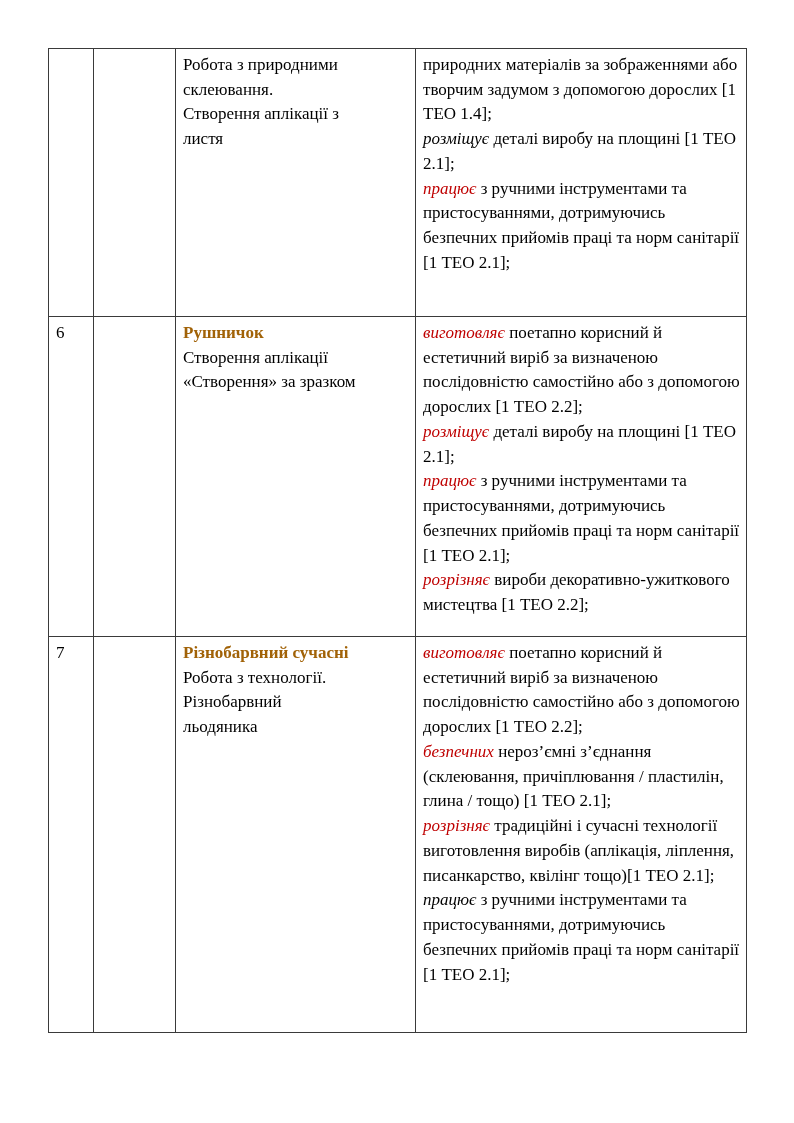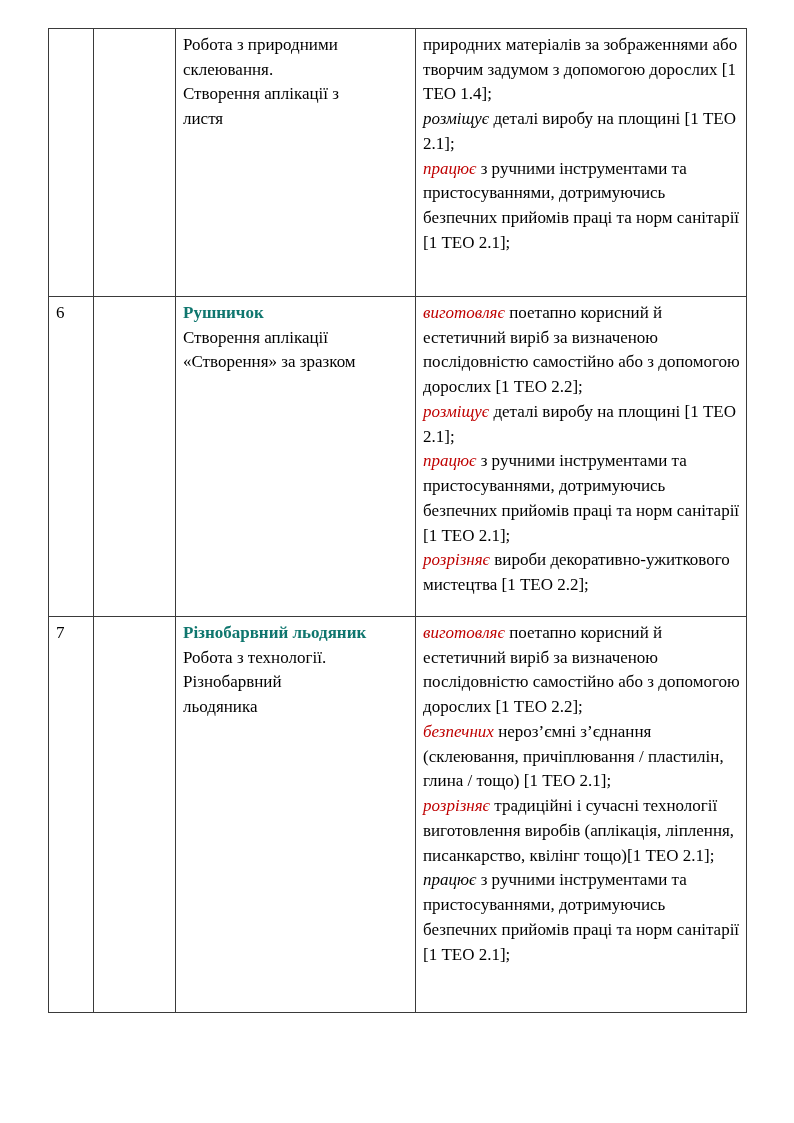--- a/index.html
+++ b/index.html
@@ -13,21 +13,21 @@
     font-family: "Liberation Serif", "DejaVu Serif", serif;
     color: #000000;
     overflow: hidden;
   }
 
   .page {
     position: relative;
     width: 660px;
     height: 1123px;
     box-sizing: border-box;
-    padding: 28px 48px 0 48px;
+    padding: 48px 48px 0 48px;
   }
 
   table.doc-table {
     border-collapse: collapse;
     table-layout: fixed;
     width: 698px;
     margin: 0;
   }
 
   table.doc-table td {
@@ -51,21 +51,21 @@
   td.cell-topic { }
   td.cell-outcome {
     padding-left: 9px;
     padding-right: 4px;
     margin-top: 28px;
   }
 
   .p { margin: 0; }
 
   .title-blue {
-    color: #0f766e;
+    color: #a16207;
     font-weight: bold;
   }
   .term-red {
     color: #bf0000;
     font-style: italic;
   }
   .term-black {
     font-style: italic;
   }
 </style>
@@ -108,21 +108,21 @@
             <div class="p"><span class="term-red">виготовляє</span><span> поетапно корисний й естетичний виріб за визначеною послідовністю самостійно або з допомогою дорослих [1 ТЕО 2.2];</span></div>
             <div class="p"><span class="term-red">розміщує</span><span> деталі виробу на площині [1 ТЕО 2.1];</span></div>
             <div class="p"><span class="term-red">працює</span><span> з ручними інструментами та пристосуваннями, дотримуючись безпечних прийомів праці та норм санітарії [1 ТЕО 2.1];</span></div>
             <div class="p"><span class="term-red">розрізняє</span><span> вироби декоративно-ужиткового мистецтва [1 ТЕО 2.2];</span></div>
           </td>
         </tr>
         <tr style="height: 396px;">
           <td class="cell-num">7</td>
           <td class="cell-hours"></td>
           <td class="cell-topic">
-            <div class="p title-blue">Різнобарвний льодяник</div>
+            <div class="p title-blue">Різнобарвний сучасні</div>
             <div class="p">Робота з технології.</div>
             <div class="p">Різнобарвний</div>
             <div class="p">льодяника</div>
           </td>
           <td class="cell-outcome">
             <div class="p"><span class="term-red">виготовляє</span><span> поетапно корисний й естетичний виріб за визначеною послідовністю самостійно або з допомогою дорослих [1 ТЕО 2.2];</span></div>
             <div class="p"><span class="term-red">безпечних</span><span>  нероз’ємні з’єднання (склеювання, причіплювання / пластилін, глина / тощо) [1 ТЕО 2.1];</span></div>
             <div class="p"><span class="term-red">розрізняє</span><span> традиційні і сучасні технології виготовлення виробів (аплікація, ліплення, писанкарство, квілінг тощо)[1 ТЕО 2.1]; </span><span class="term-black">працює</span><span> з ручними інструментами та пристосуваннями, дотримуючись безпечних прийомів праці та норм санітарії [1 ТЕО 2.1];</span></div>
           </td>
         </tr>

